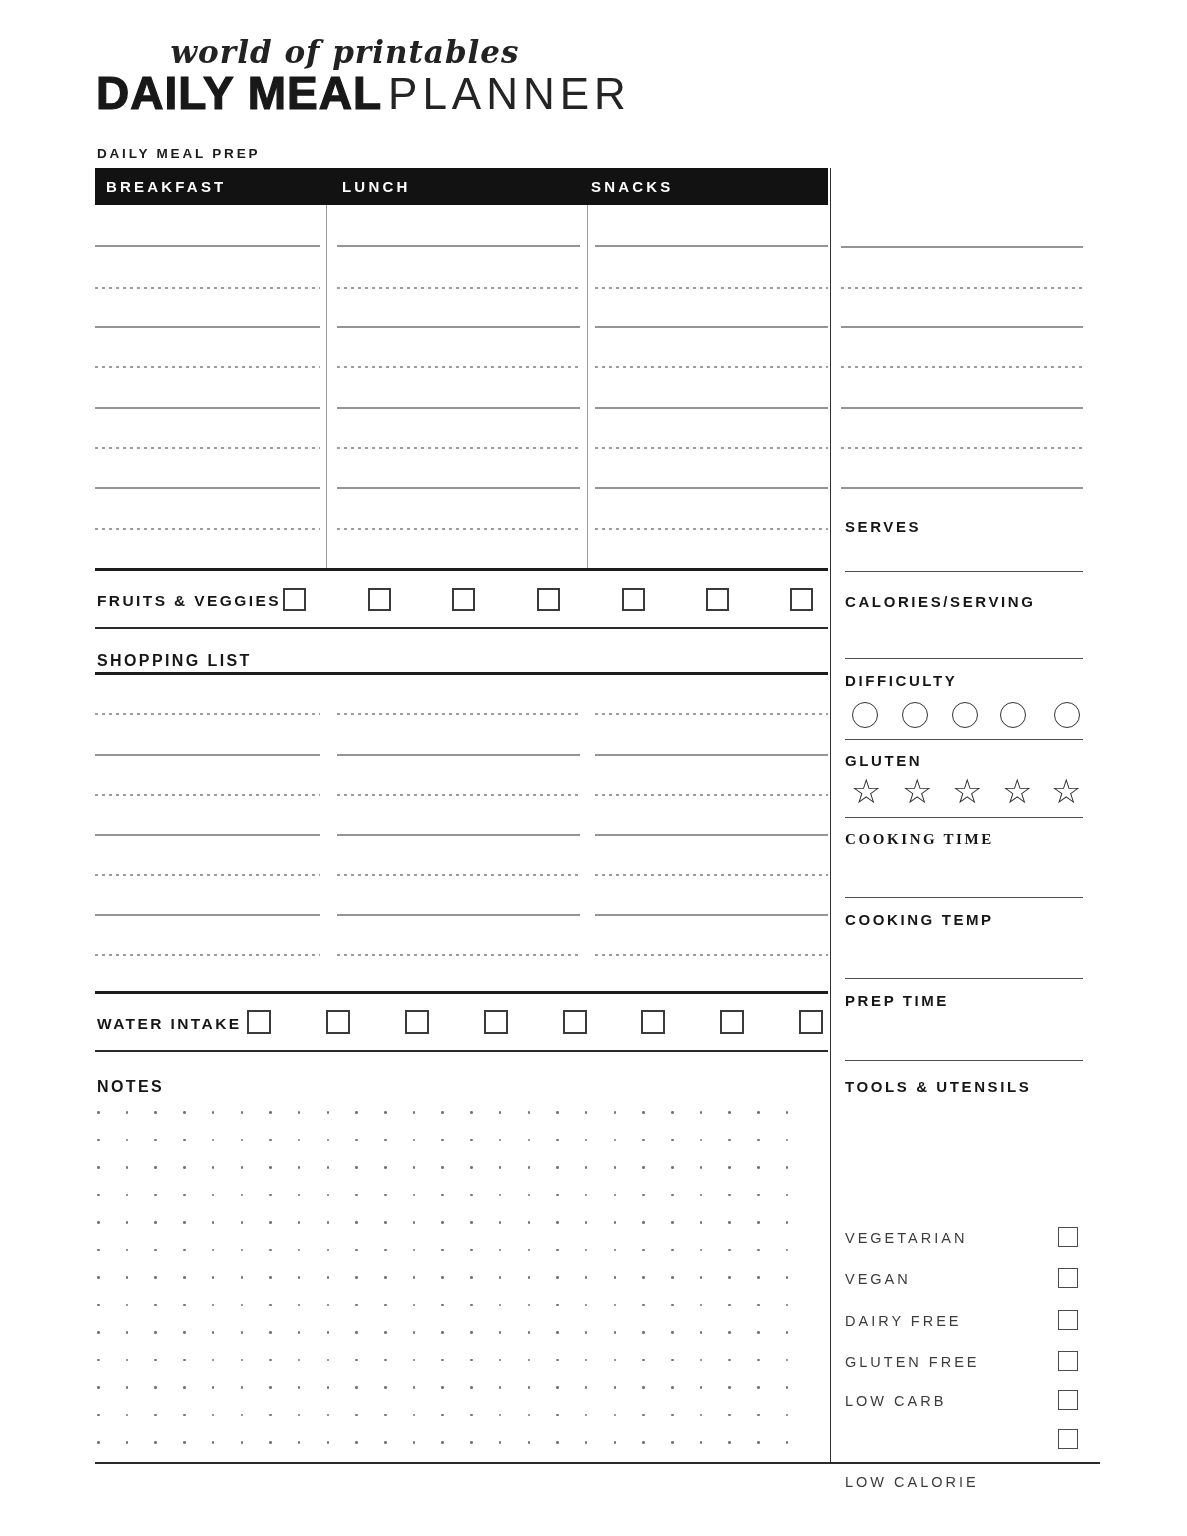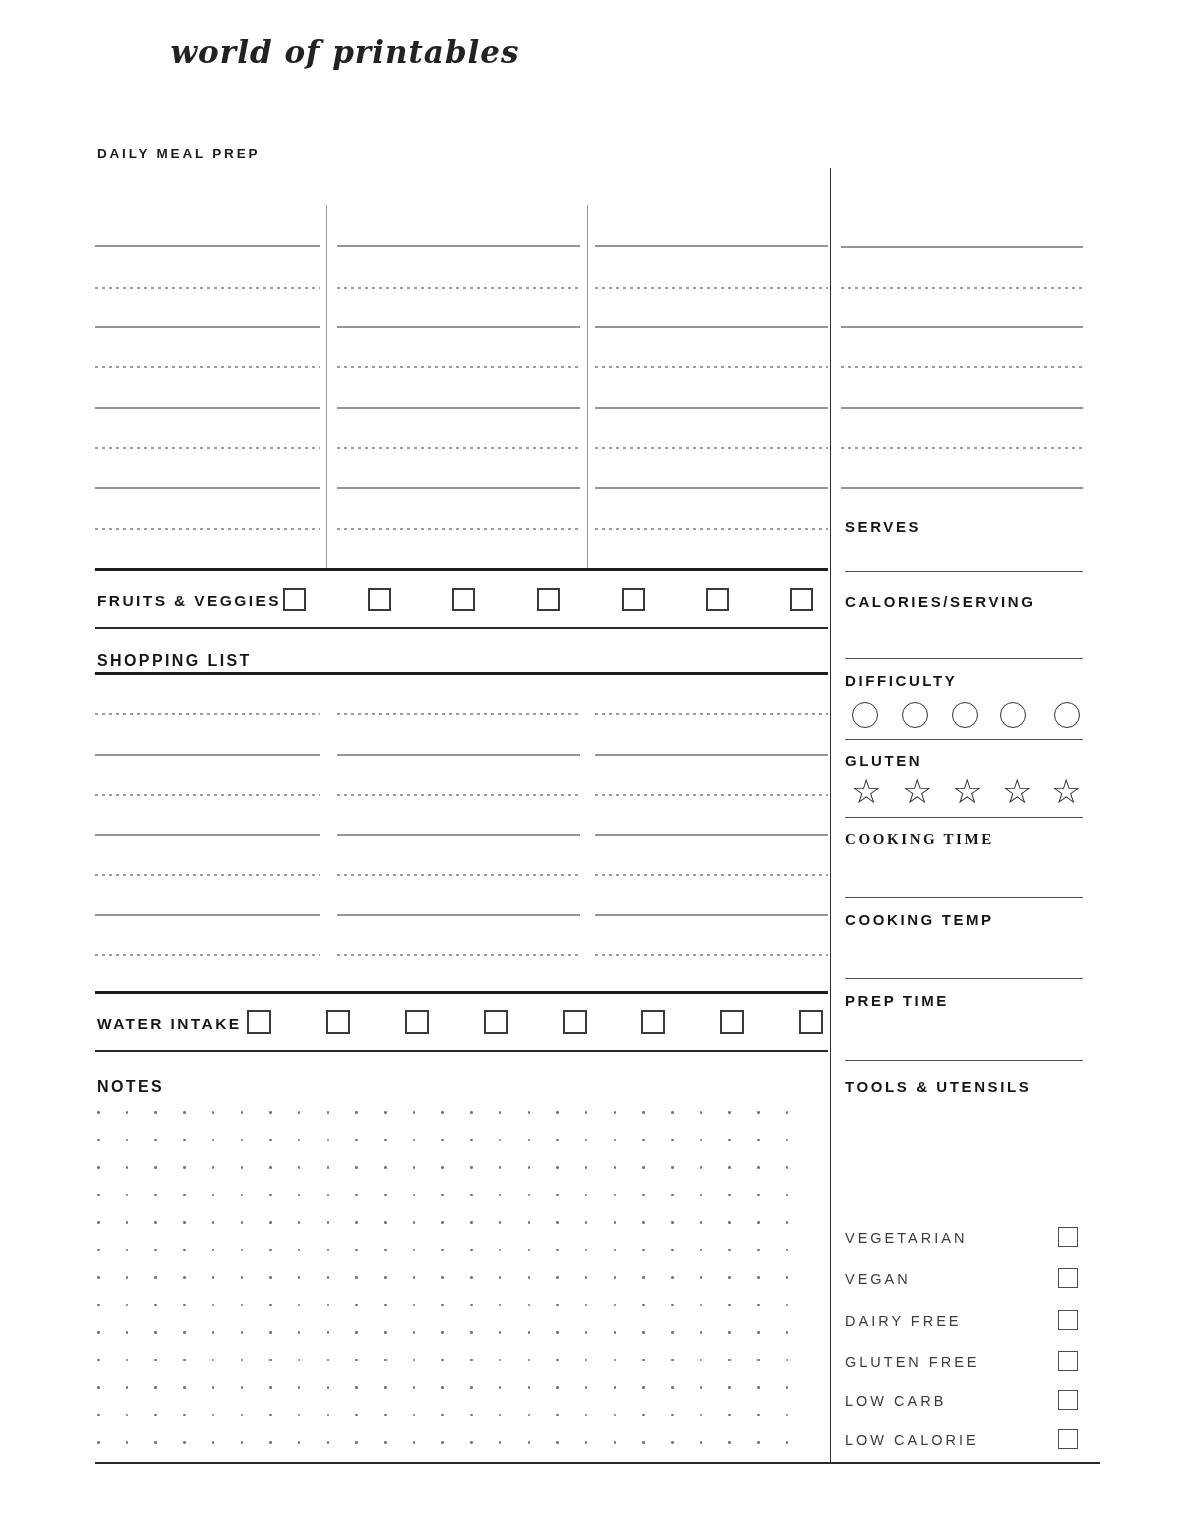--- a/index.html
+++ b/index.html
@@ -46,23 +46,29 @@
     font-size:29px;color:#151515;letter-spacing:0px;
   }
   .footer .heart{font-family:"DejaVu Sans",sans-serif;font-style:normal;font-size:25px;vertical-align:6px;margin-left:6px;}
 </style>
 </head>
 <body>
 
 <div class="page">
 
   <div class="brand-script">world of printables</div>
+  <h1 class="title"><span class="t-bold">DAILY MEAL</span><span class="t-light">PLANNER</span></h1>
 
   <div class="sec-label" style="left:97px;top:146px;">DAILY MEAL PREP</div>
 
+  <div class="bar" style="left:95px;width:733px;">
+    <span style="left:11px;">BREAKFAST</span>
+    <span style="left:247px;">LUNCH</span>
+    <span style="left:496px;">SNACKS</span>
+  </div>
 
   <div class="vsep" style="left:326px;top:205px;height:363px;"></div>
   <div class="vsep" style="left:587px;top:205px;height:363px;"></div>
 
   <div class="vmain" style="left:830px;top:168px;height:1294px;"></div>
 
   <div class="thick" style="left:95px;top:568px;width:733px;"></div>
 
   <div class="row-label" style="left:97px;top:592px;">FRUITS &amp; VEGGIES</div>
   <div class="thin-black" style="left:95px;top:627px;width:733px;"></div>
@@ -500,15 +506,15 @@
     <div class="diet-label" style="top: 1230px;">VEGETARIAN</div>
     <div class="cbox-light" style="left: 1058px; top: 1227px; width: 20px; height: 20px;"></div>
     <div class="diet-label" style="top: 1271px;">VEGAN</div>
     <div class="cbox-light" style="left: 1058px; top: 1268px; width: 20px; height: 20px;"></div>
     <div class="diet-label" style="top: 1313px;">DAIRY FREE</div>
     <div class="cbox-light" style="left: 1058px; top: 1310px; width: 20px; height: 20px;"></div>
     <div class="diet-label" style="top: 1354px;">GLUTEN FREE</div>
     <div class="cbox-light" style="left: 1058px; top: 1351px; width: 20px; height: 20px;"></div>
     <div class="diet-label" style="top: 1393px;">LOW CARB</div>
     <div class="cbox-light" style="left: 1058px; top: 1390px; width: 20px; height: 20px;"></div>
-    <div class="diet-label" style="top: 1432px;">LOW CALORIE</div>
+    <div class="diet-label" style="top: 1474px;">LOW CALORIE</div>
     <div class="cbox-light" style="left: 1058px; top: 1429px; width: 20px; height: 20px;"></div>
   </div>
 
 </body></html>

